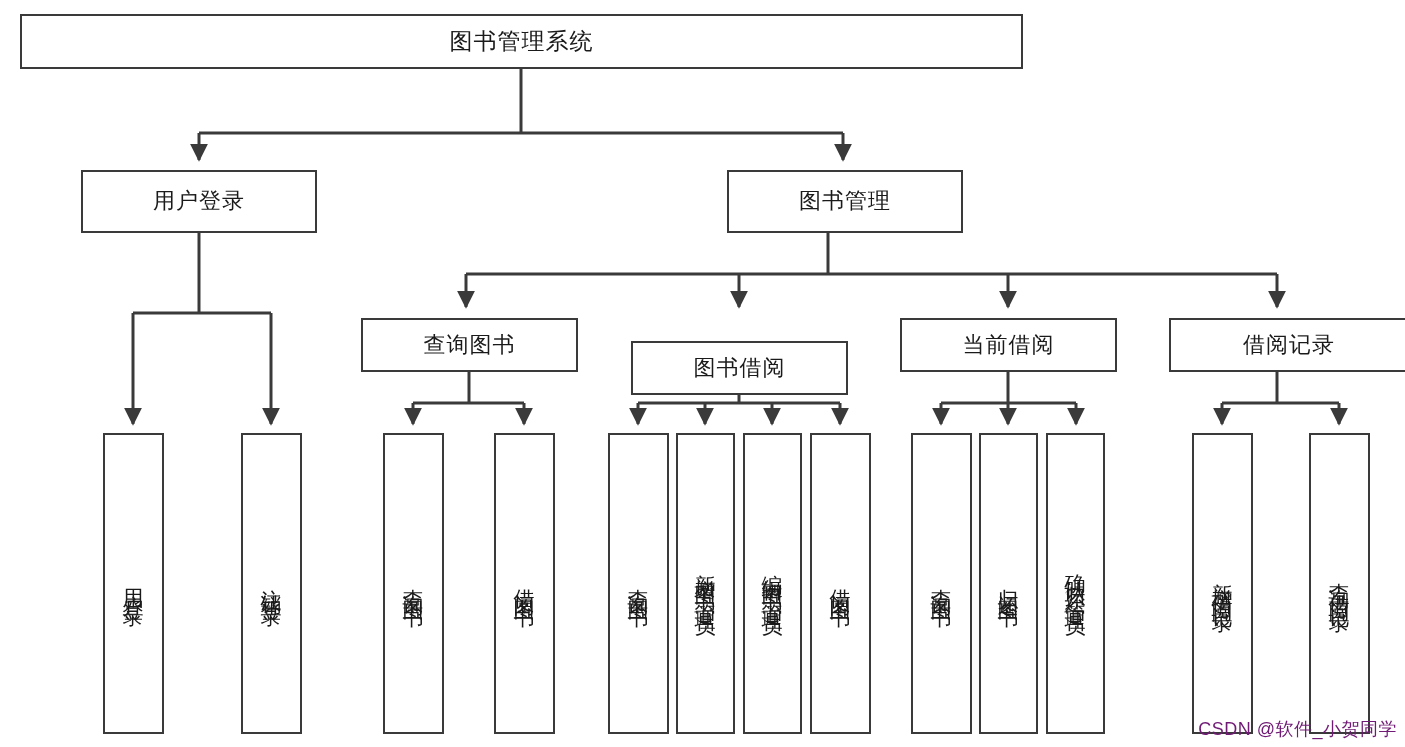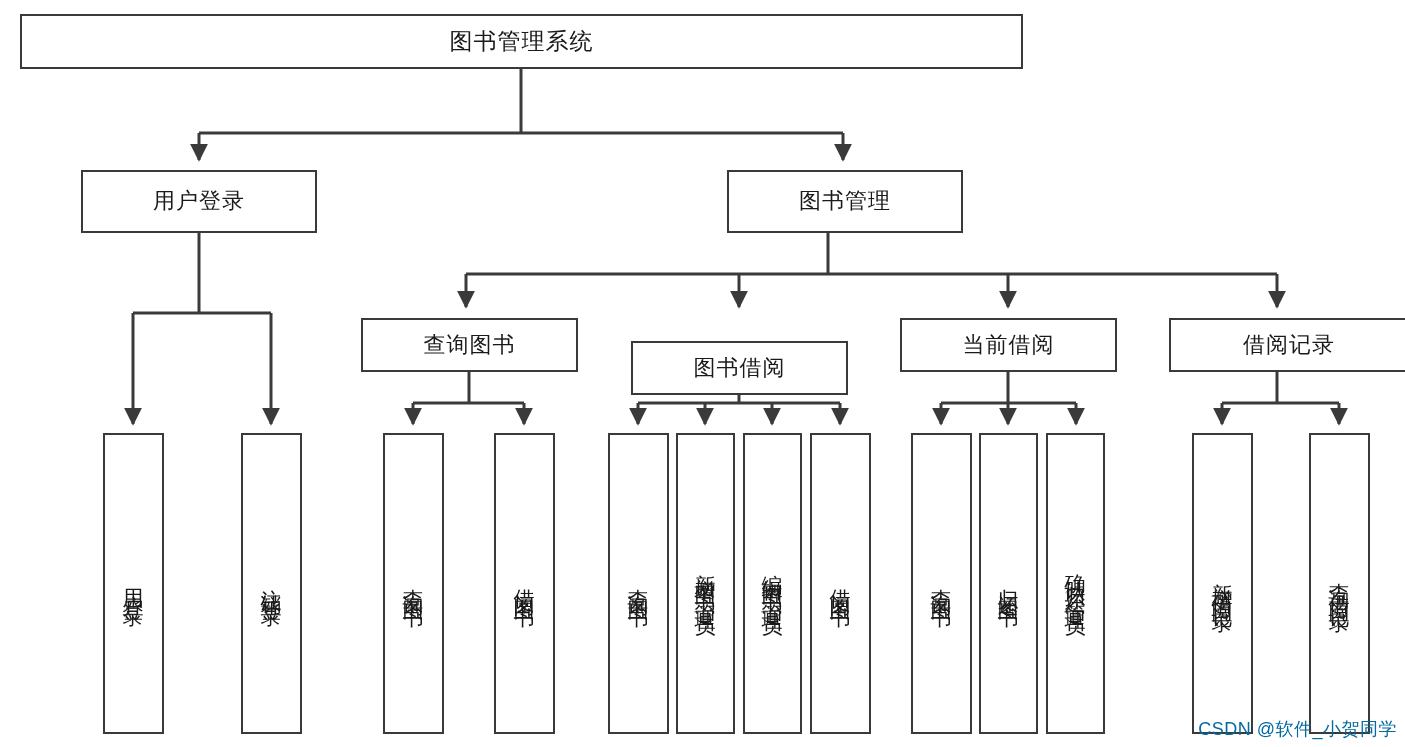--- a/index.html
+++ b/index.html
@@ -55,21 +55,21 @@
     display: block;
   }
   .node.root {
     font-size: 23px;
   }
   .watermark {
     position: absolute;
     right: 8px;
     bottom: 6px;
     font-size: 18px;
-    color: #0369a1;
+    color: #701a75;
     letter-spacing: 0.5px;
     white-space: nowrap;
   }
 </style>
 </head>
 <body>
 
 <div id="canvas">
 
   <svg id="wires" viewBox="0 0 1405 747" xmlns="http://www.w3.org/2000/svg">

